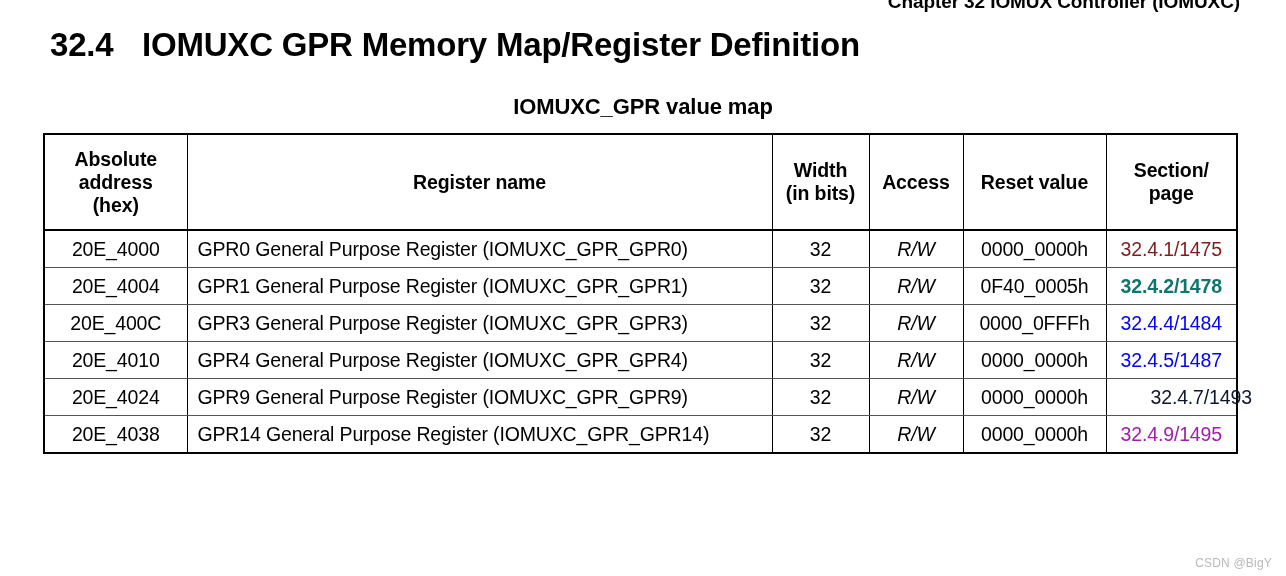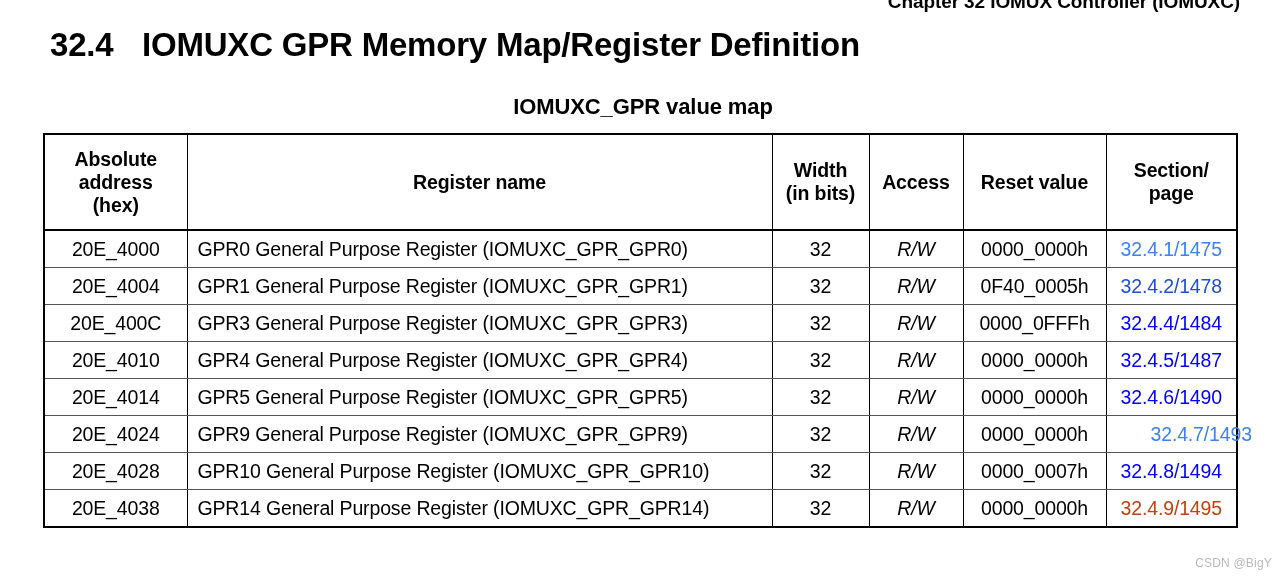--- a/index.html
+++ b/index.html
@@ -166,75 +166,59 @@
         </th>
       </tr>
     </thead>
     <tbody>
         <tr>
           <td class="cell-addr">20E_4000</td>
           <td class="cell-name">GPR0 General Purpose Register (IOMUXC_GPR_GPR0)</td>
           <td class="cell-width">32</td>
           <td class="cell-access">R/W</td>
           <td class="cell-reset">0000_0000h</td>
-          <td class="cell-section" style="color: #3b82f6;">32.4.1/1475</td>
+          <td class="cell-section" style="color: #7f1d1d;">32.4.1/1475</td>
         </tr>
         <tr>
           <td class="cell-addr">20E_4004</td>
           <td class="cell-name">GPR1 General Purpose Register (IOMUXC_GPR_GPR1)</td>
           <td class="cell-width">32</td>
           <td class="cell-access">R/W</td>
           <td class="cell-reset">0F40_0005h</td>
-          <td class="cell-section" style="color: #1d4ed8;">32.4.2/1478</td>
+          <td class="cell-section" style="color: #0f766e; font-weight: bold;">32.4.2/1478</td>
         </tr>
         <tr>
           <td class="cell-addr">20E_400C</td>
           <td class="cell-name">GPR3 General Purpose Register (IOMUXC_GPR_GPR3)</td>
           <td class="cell-width">32</td>
           <td class="cell-access">R/W</td>
           <td class="cell-reset">0000_0FFFh</td>
           <td class="cell-section" style="color: rgb(0, 0, 255);">32.4.4/1484</td>
         </tr>
         <tr>
           <td class="cell-addr">20E_4010</td>
           <td class="cell-name">GPR4 General Purpose Register (IOMUXC_GPR_GPR4)</td>
           <td class="cell-width">32</td>
           <td class="cell-access">R/W</td>
           <td class="cell-reset">0000_0000h</td>
           <td class="cell-section" style="color: rgb(0, 0, 255);">32.4.5/1487</td>
         </tr>
         <tr>
-          <td class="cell-addr">20E_4014</td>
-          <td class="cell-name">GPR5 General Purpose Register (IOMUXC_GPR_GPR5)</td>
-          <td class="cell-width">32</td>
-          <td class="cell-access">R/W</td>
-          <td class="cell-reset">0000_0000h</td>
-          <td class="cell-section" style="color: rgb(0, 0, 255);">32.4.6/1490</td>
-        </tr>
-        <tr>
           <td class="cell-addr">20E_4024</td>
           <td class="cell-name">GPR9 General Purpose Register (IOMUXC_GPR_GPR9)</td>
           <td class="cell-width">32</td>
           <td class="cell-access">R/W</td>
           <td class="cell-reset">0000_0000h</td>
-          <td class="cell-section" style="color: #3b82f6; padding-left: 44px;">32.4.7/1493</td>
-        </tr>
-        <tr>
-          <td class="cell-addr">20E_4028</td>
-          <td class="cell-name">GPR10 General Purpose Register (IOMUXC_GPR_GPR10)</td>
-          <td class="cell-width">32</td>
-          <td class="cell-access">R/W</td>
-          <td class="cell-reset">0000_0007h</td>
-          <td class="cell-section" style="color: rgb(0, 0, 255);">32.4.8/1494</td>
+          <td class="cell-section" style="color: #0f172a; padding-left: 44px;">32.4.7/1493</td>
         </tr>
         <tr>
           <td class="cell-addr">20E_4038</td>
           <td class="cell-name">GPR14 General Purpose Register (IOMUXC_GPR_GPR14)</td>
           <td class="cell-width">32</td>
           <td class="cell-access">R/W</td>
           <td class="cell-reset">0000_0000h</td>
-          <td class="cell-section" style="color: #c2410c;">32.4.9/1495</td>
+          <td class="cell-section" style="color: #a21caf;">32.4.9/1495</td>
         </tr>
       </tbody>
   </table>
 </div>
 
 <div class="watermark">CSDN @BigY</div>
 
 </body></html>

